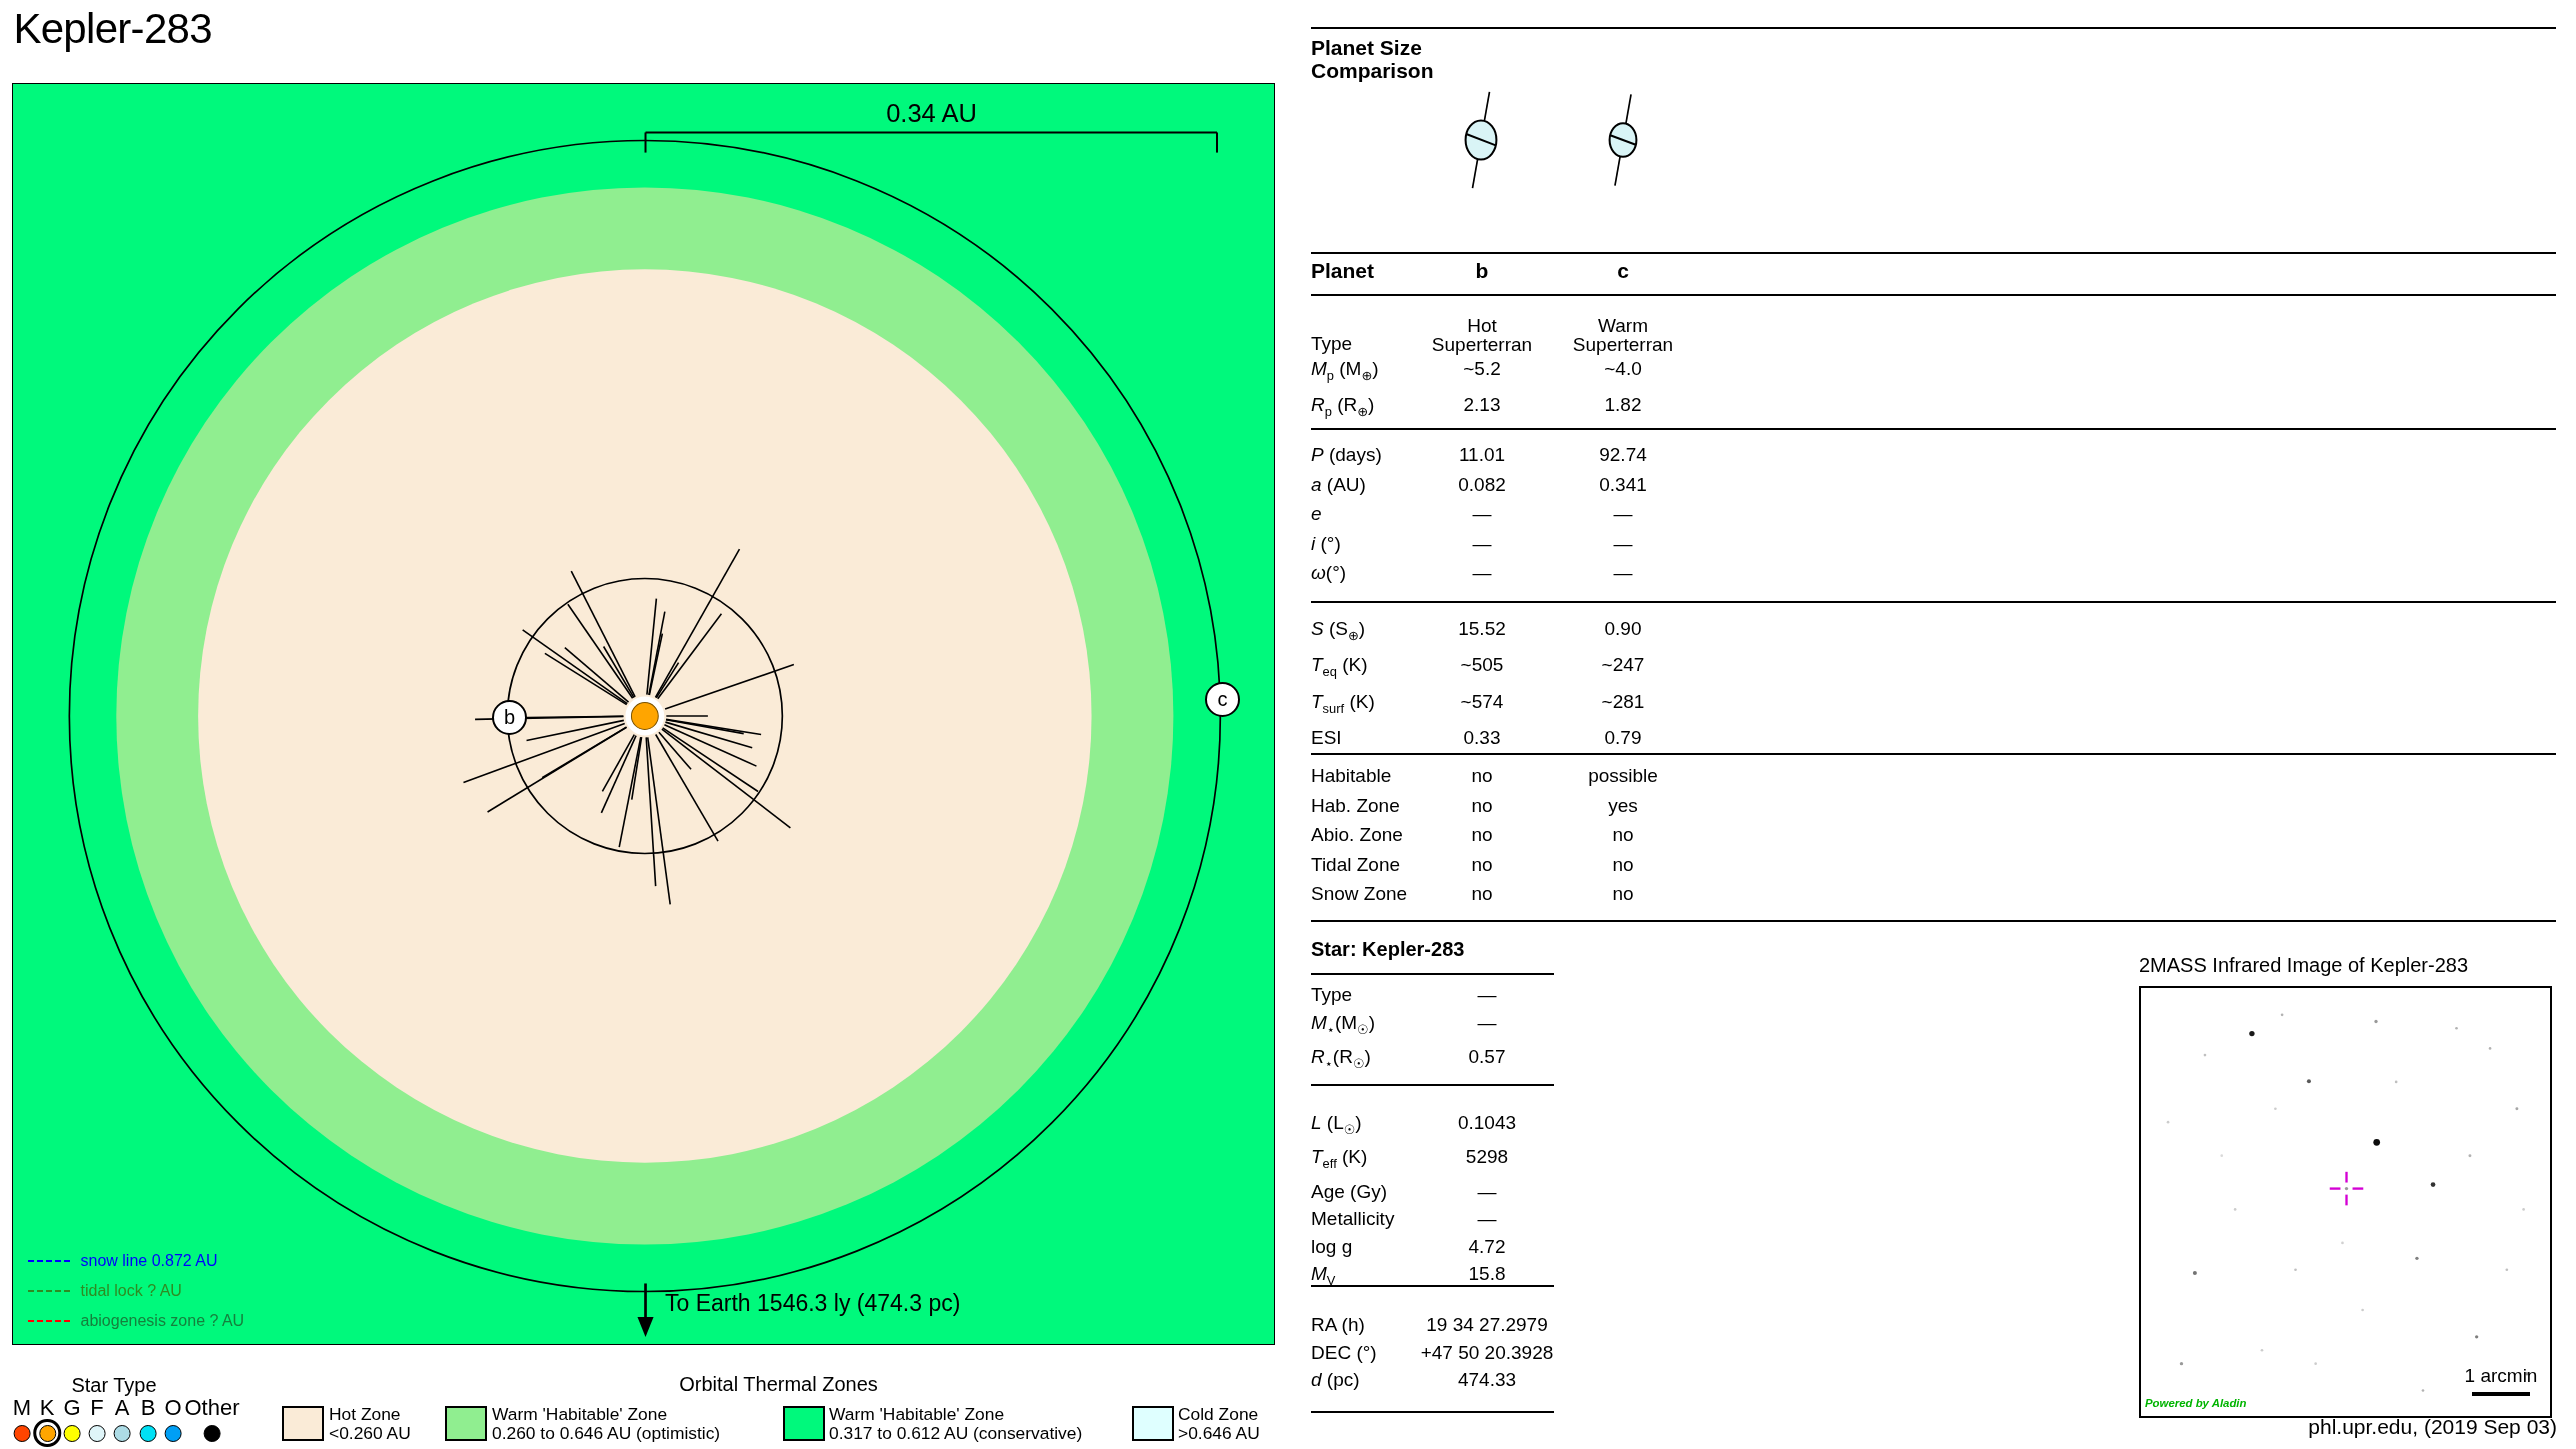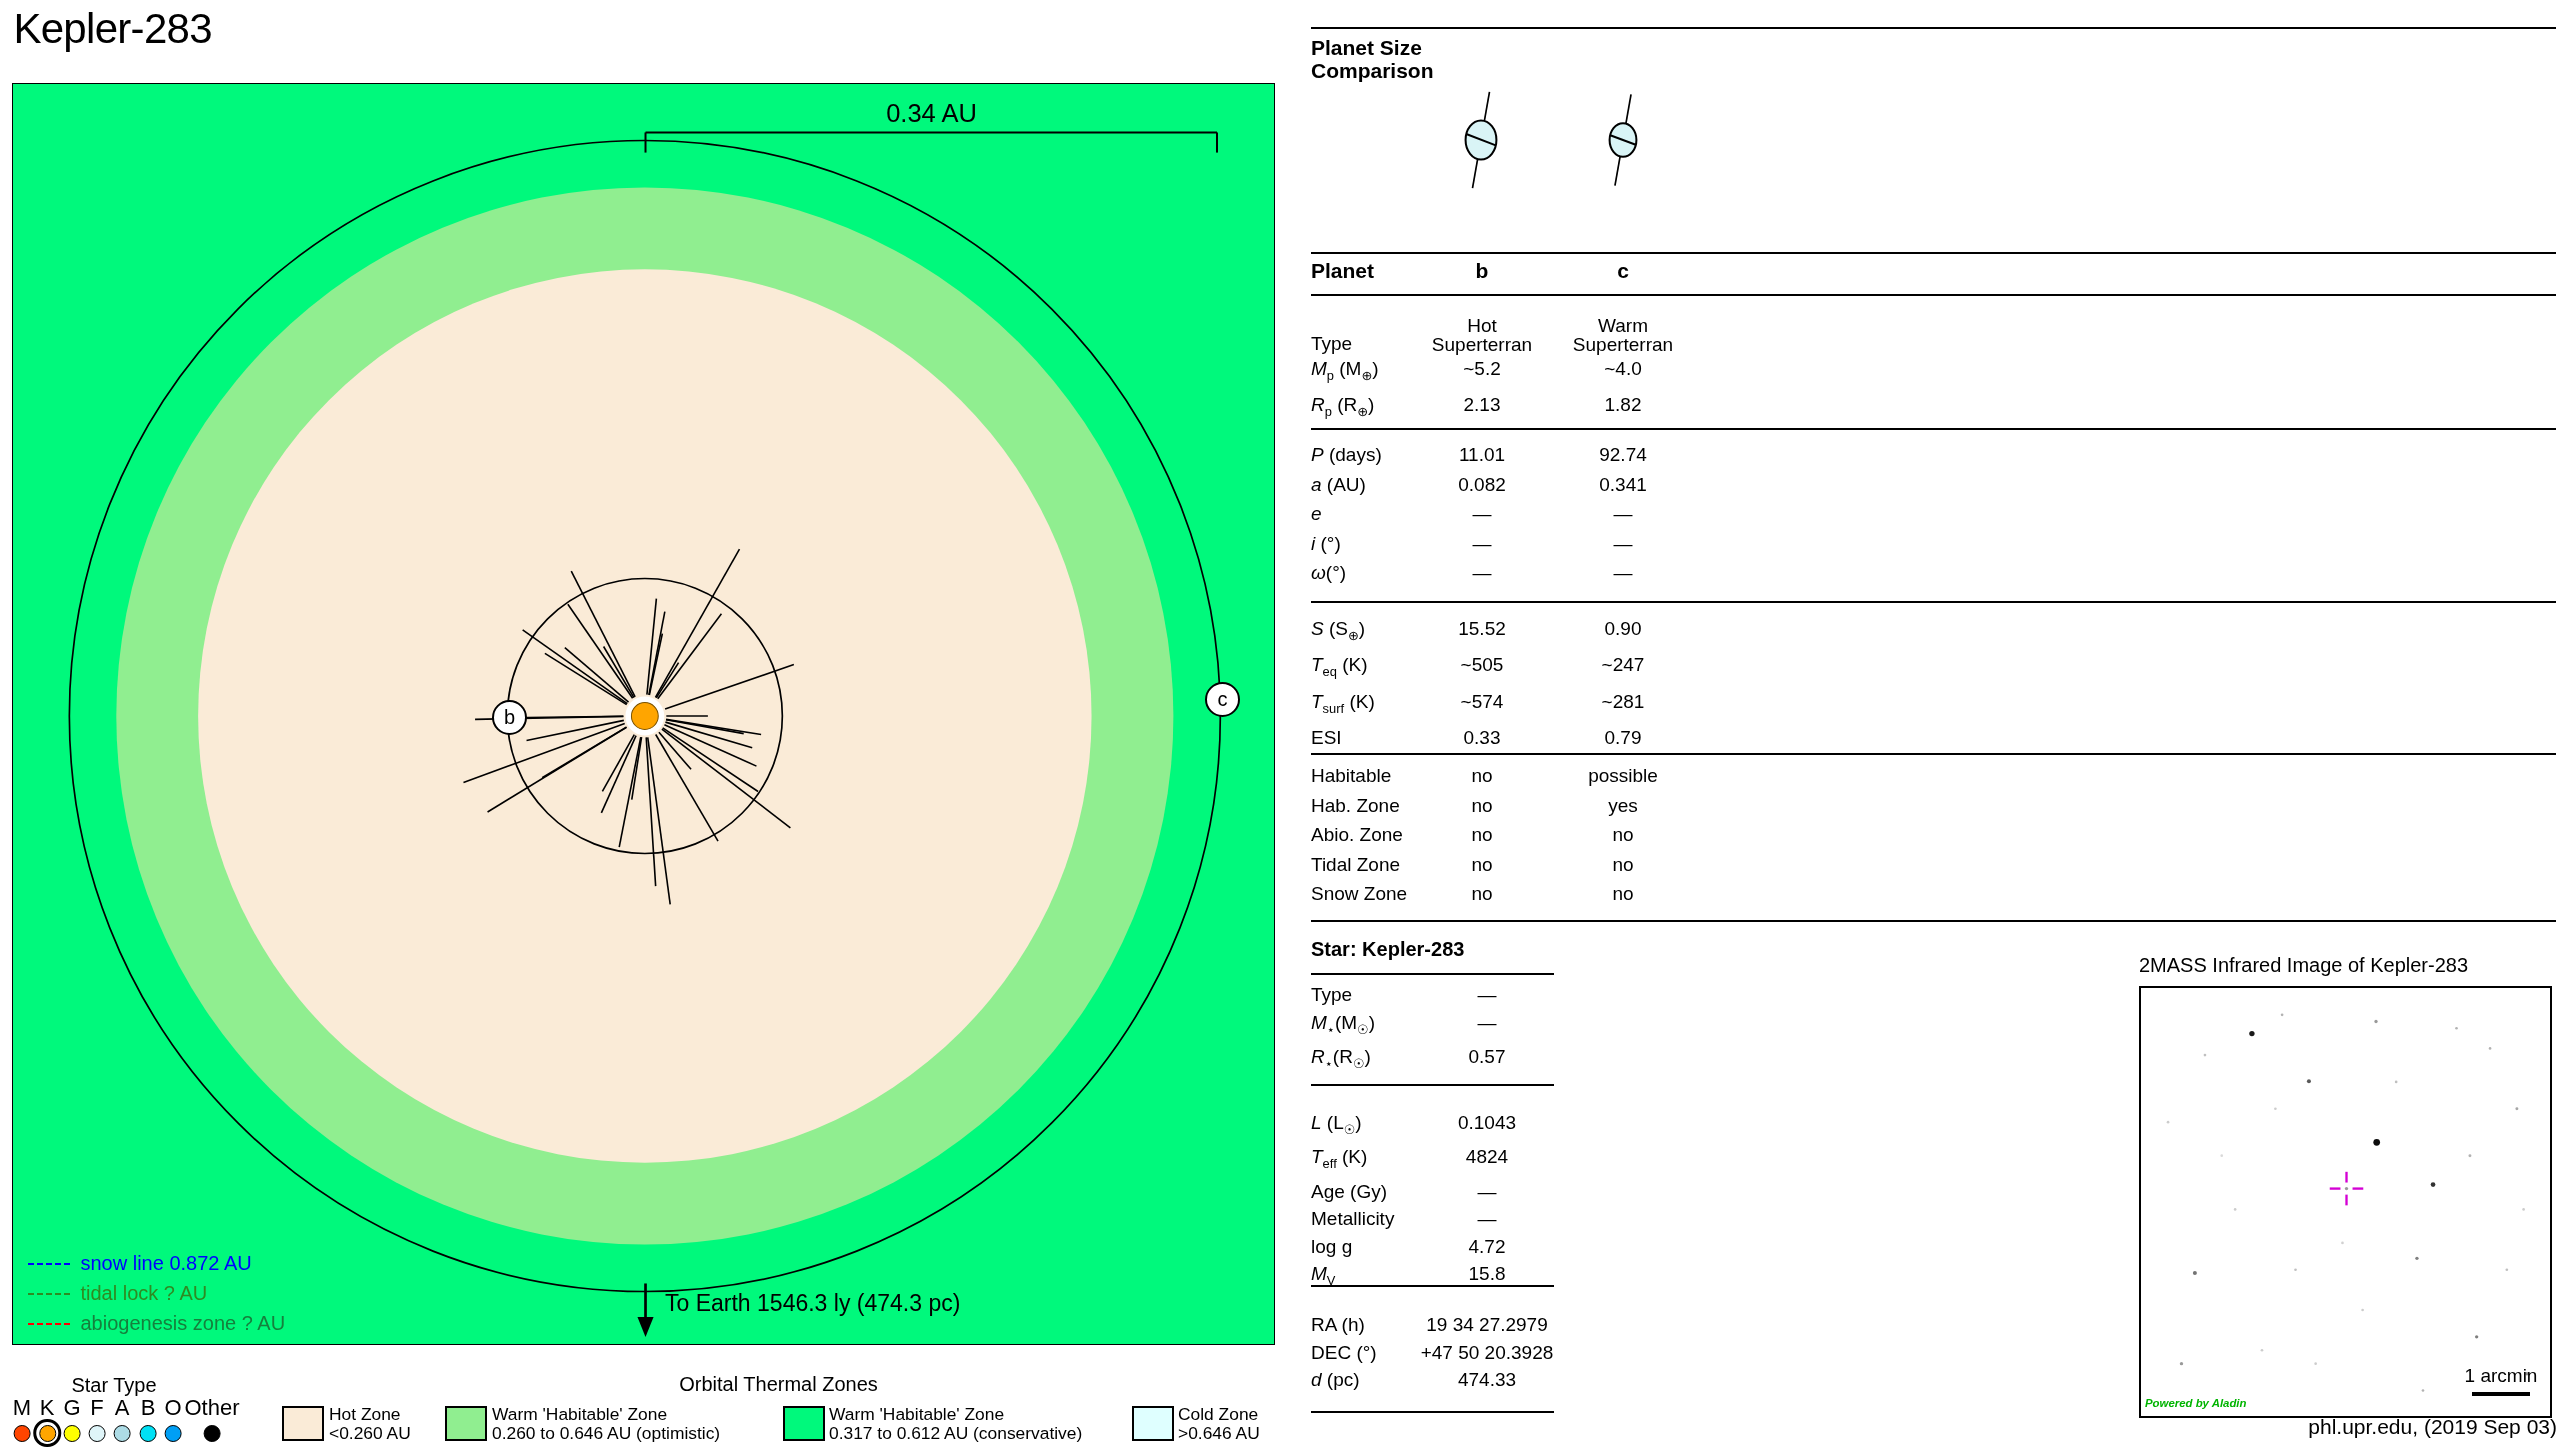--- a/index.html
+++ b/index.html
@@ -9,21 +9,21 @@
   
   #title{left:13.4px;top:5.4px;font-size:42px;font-weight:normal;letter-spacing:-0.7px;}
   #subtitle{left:13.4px;top:58px;font-size:19px;}
   
   #map{left:12px;top:83px;width:1261px;height:1260px;background:#00F97C;border:1.3px solid #000;}
   #map svg{position:absolute;left:0;top:0;}
   .orbit-label{position:absolute;width:31px;height:31px;border:2px solid #000;border-radius:50%;
     background:#fff;font-size:20px;display:flex;align-items:center;justify-content:center;}
   #bracket-label{left:818px;top:14.8px;width:201px;text-align:center;font-size:25.5px;}
   #to-earth{left:652px;top:1206px;font-size:23px;}
-  .annot{position:absolute;left:14.8px;font-size:20px;display:flex;align-items:center;}
+  .annot{position:absolute;left:14.8px;font-size:16px;display:flex;align-items:center;}
   .annot .dashes{display:inline-block;width:42px;border-top:2.7px dashed;margin-right:10.7px;}
   
   #star-legend-title{left:40px;top:1374px;width:148px;text-align:center;font-size:20px;}
   .stype{position:absolute;top:1395px;transform:translateX(-50%);font-size:22px;}
   .scirc{position:absolute;top:1425px;width:14.8px;height:14.8px;border-radius:50%;border:1.3px solid #000;transform:translateX(-50%);}
   .sring{position:absolute;top:1419px;width:21.5px;height:21.5px;border-radius:50%;border:3.4px solid #000;background:#fff;transform:translateX(-50%);}
   .sring .scirc2{position:absolute;left:3.4px;top:3.4px;width:14.8px;height:14.8px;border-radius:50%;border:1.3px solid #000;}
   #zone-legend-title{left:678px;top:1373px;width:201px;text-align:center;font-size:20px;}
   .zswatch{position:absolute;top:1406px;width:38px;height:31px;border:2px solid #000;}
   .ztext{position:absolute;top:1405px;font-size:17.4px;line-height:19px;white-space:nowrap;}
@@ -336,21 +336,21 @@
           <span class="sv">0.57</span>
         </div>
       </div>
       <div class="sgroup" style="top: 1109px;">
         <div class="srow">
           <span class="lab"><i>L</i> (L<sub>☉</sub>)</span>
           <span class="sv">0.1043</span>
         </div>
         <div class="srow">
           <span class="lab"><i>T</i><sub>eff</sub> (K)</span>
-          <span class="sv">4824</span>
+          <span class="sv">5298</span>
         </div>
         <div class="srow">
           <span class="lab">Age (Gy)</span>
           <span class="sv">—</span>
         </div>
         <div class="srow">
           <span class="lab">Metallicity</span>
           <span class="sv">—</span>
         </div>
         <div class="srow">

